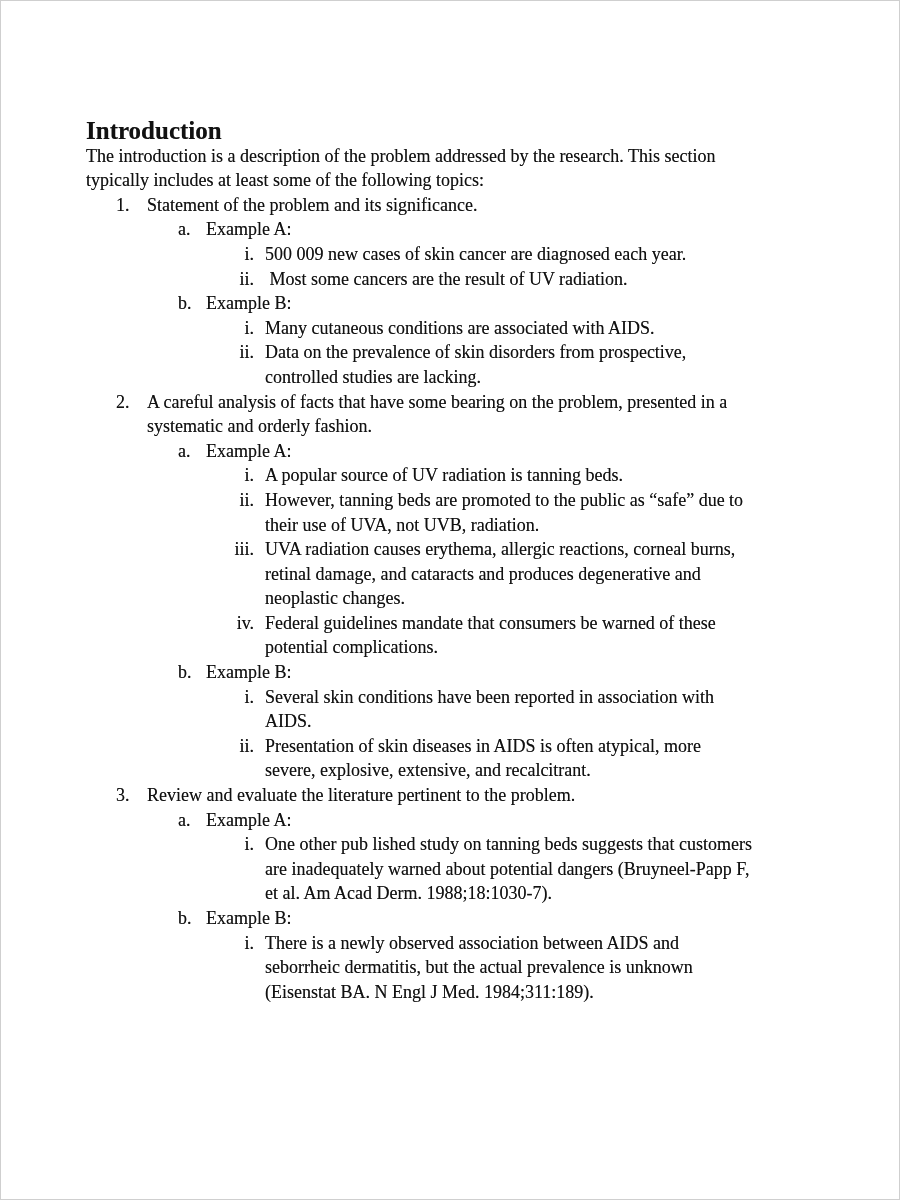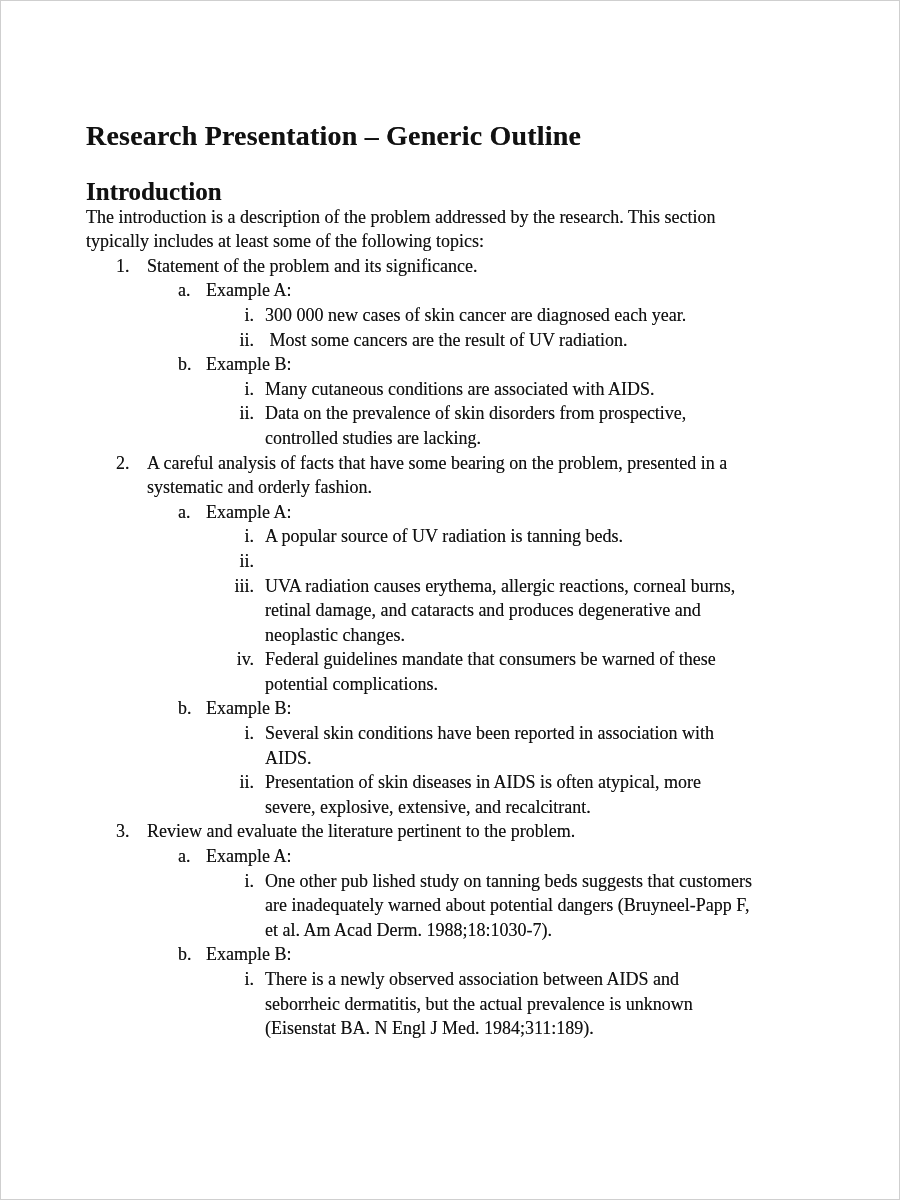--- a/index.html
+++ b/index.html
@@ -49,36 +49,35 @@
   }
   .m2 { flex: 0 0 28px; margin-left: 92px; }
   .t2 { flex: 1; white-space: pre-wrap; }
   .m3 { flex: 0 0 48px; margin-left: 120px; text-align: right; }
   .t3 { flex: 1; margin-left: 11px; white-space: pre-wrap; }
 </style>
 </head>
 <body>
 
 <div class="page">
-  <h1 class="doc-title">Research Presentation – Generic Outline</h1>
   <h2 class="section-heading">Introduction</h2>
   <p class="intro">The introduction is a description of the problem addressed by the research. This section
 typically includes at least some of the following topics:</p>
   <div>
       <div class="l1">
         <span class="m1">1.</span>
         <span class="t1">Statement of the problem and its significance.</span>
       </div>
       <div class="l2">
         <span class="m2">a.</span>
         <span class="t2">Example A:</span>
       </div>
       <div class="l3">
         <span class="m3">i.</span>
-        <span class="t3">300 000 new cases of skin cancer are diagnosed each year.</span>
+        <span class="t3">500 009 new cases of skin cancer are diagnosed each year.</span>
       </div>
       <div class="l3">
         <span class="m3">ii.</span>
         <span class="t3"> Most some cancers are the result of UV radiation.</span>
       </div>
       <div class="l2">
         <span class="m2">b.</span>
         <span class="t2">Example B:</span>
       </div>
       <div class="l3">
@@ -98,20 +97,22 @@
       <div class="l2">
         <span class="m2">a.</span>
         <span class="t2">Example A:</span>
       </div>
       <div class="l3">
         <span class="m3">i.</span>
         <span class="t3">A popular source of UV radiation is tanning beds.</span>
       </div>
       <div class="l3">
         <span class="m3">ii.</span>
+        <span class="t3">However, tanning beds are promoted to the public as “safe” due to
+their use of UVA, not UVB, radiation.</span>
       </div>
       <div class="l3">
         <span class="m3">iii.</span>
         <span class="t3">UVA radiation causes erythema, allergic reactions, corneal burns,
 retinal damage, and cataracts and produces degenerative and
 neoplastic changes.</span>
       </div>
       <div class="l3">
         <span class="m3">iv.</span>
         <span class="t3">Federal guidelines mandate that consumers be warned of these

